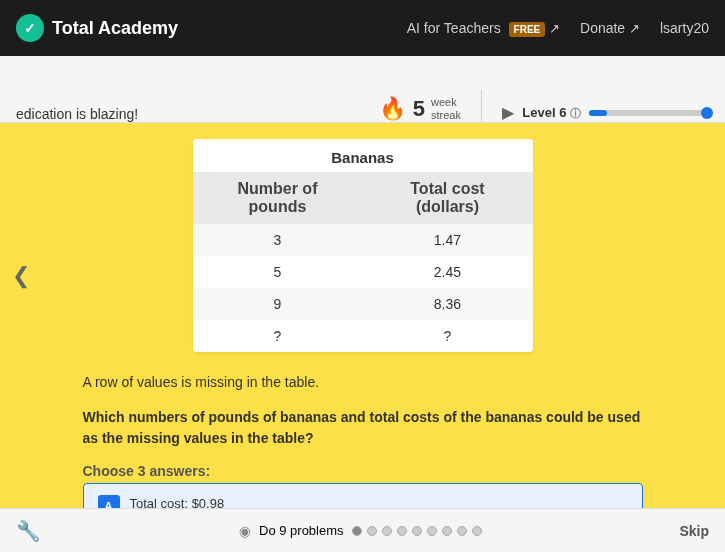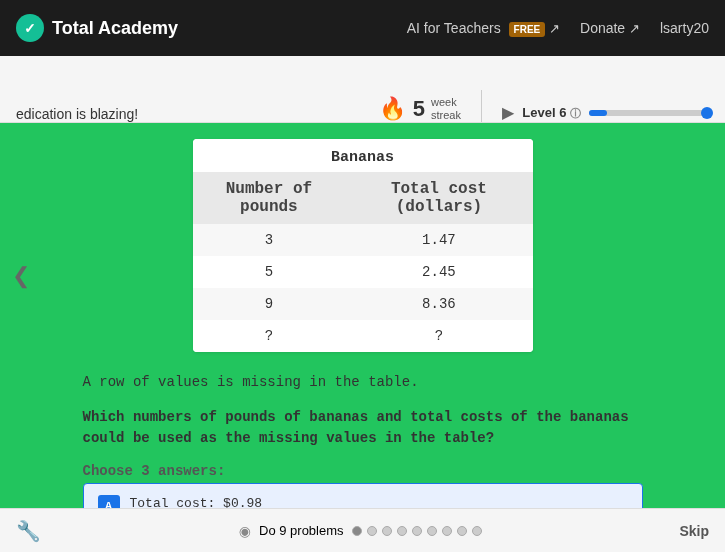--- a/index.html
+++ b/index.html
@@ -137,24 +137,23 @@
       height: 12px;
       background: #1a73e8;
       border-radius: 50%;
     }
 
     
     #main {
       display: flex;
       width: 100%;
       height: calc(552px - 56px - 52px - 44px);
-      background: #22c55e;
+      background: #fde047;
       padding: 16px 60px;
       overflow-y: auto;
-      font-family: Liberation Mono, monospace;
     }
 
     .content-area {
       width: 100%;
       max-width: 560px;
       margin: 0 auto;
     }
 
     
     .table-container {

